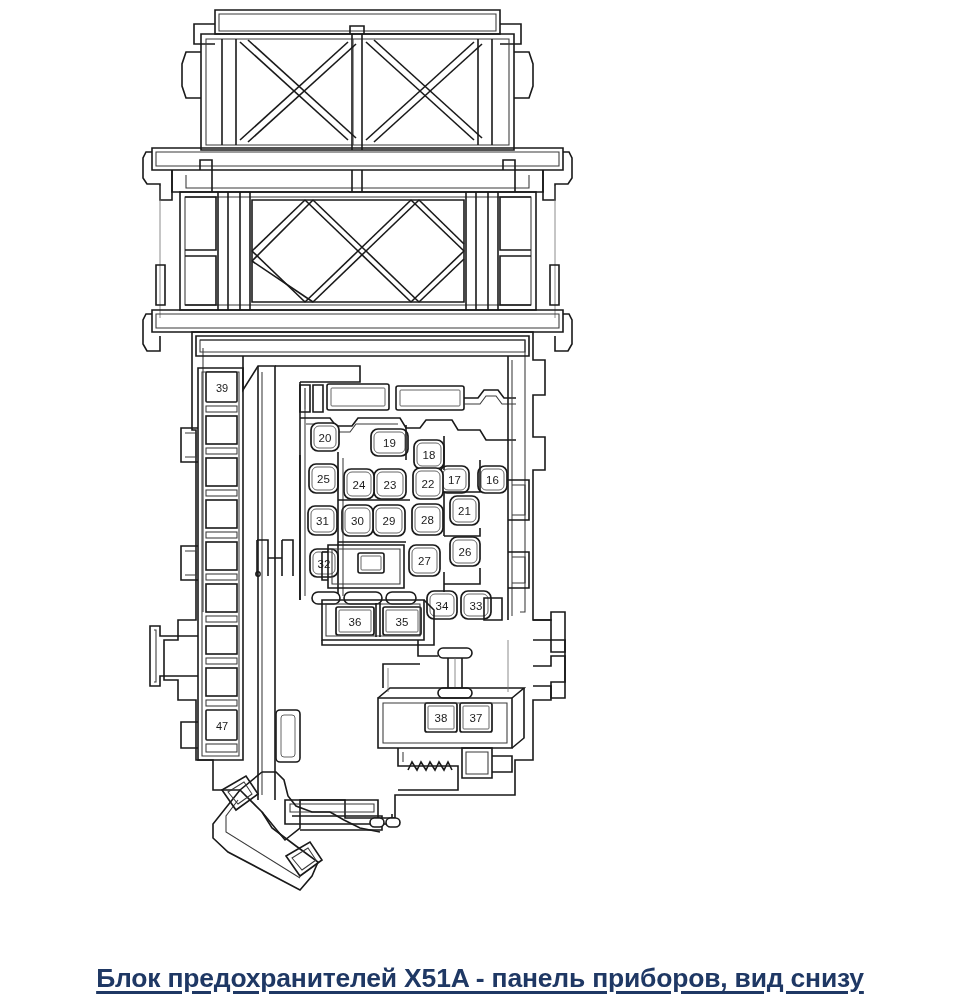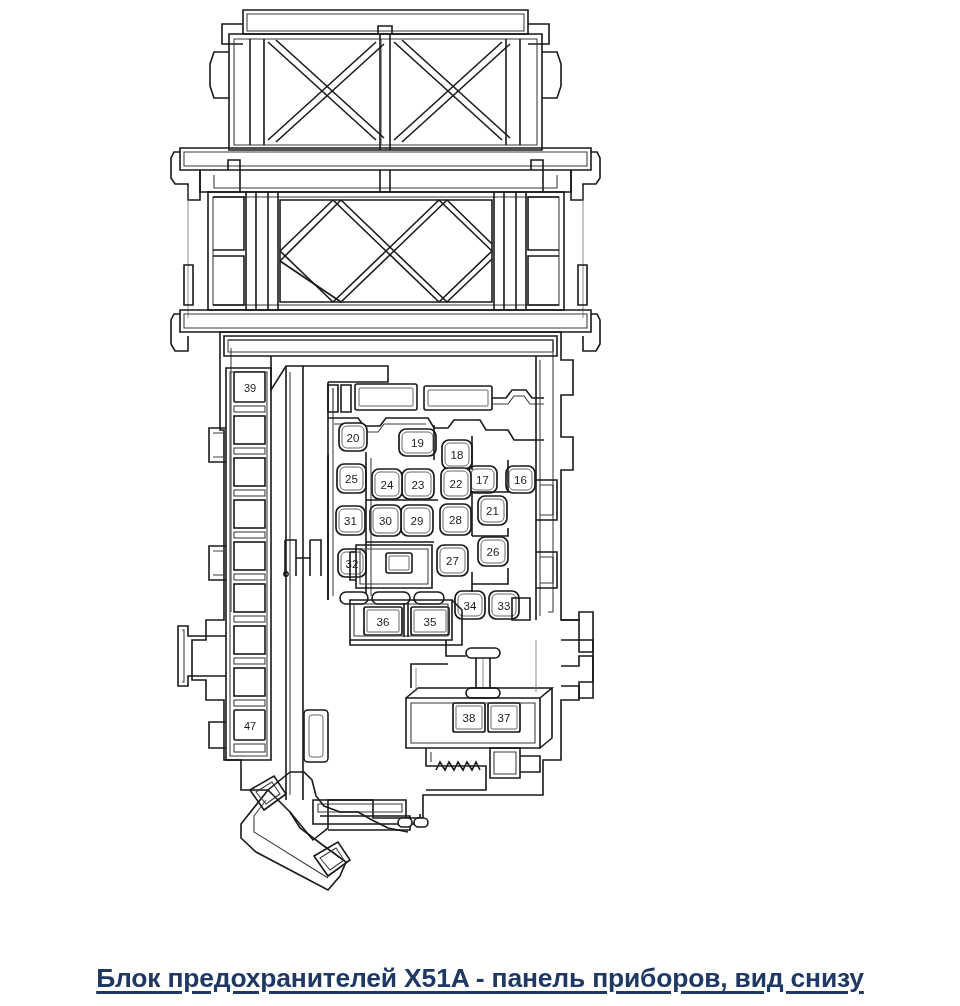--- a/index.html
+++ b/index.html
@@ -20,21 +20,20 @@
     width: 960px;
     height: 1006px;
     background: #ffffff;
   }
   #diagram-wrap {
     position: absolute;
     left: 0;
     top: 0;
     width: 828px;
     height: 900px;
-    margin-left: 28px;
   }
   svg#fuse-diagram {
     display: block;
     width: 960px;
     height: 900px;
   }
   
   .ln {
     fill: none;
     stroke: #1a1a1a;

